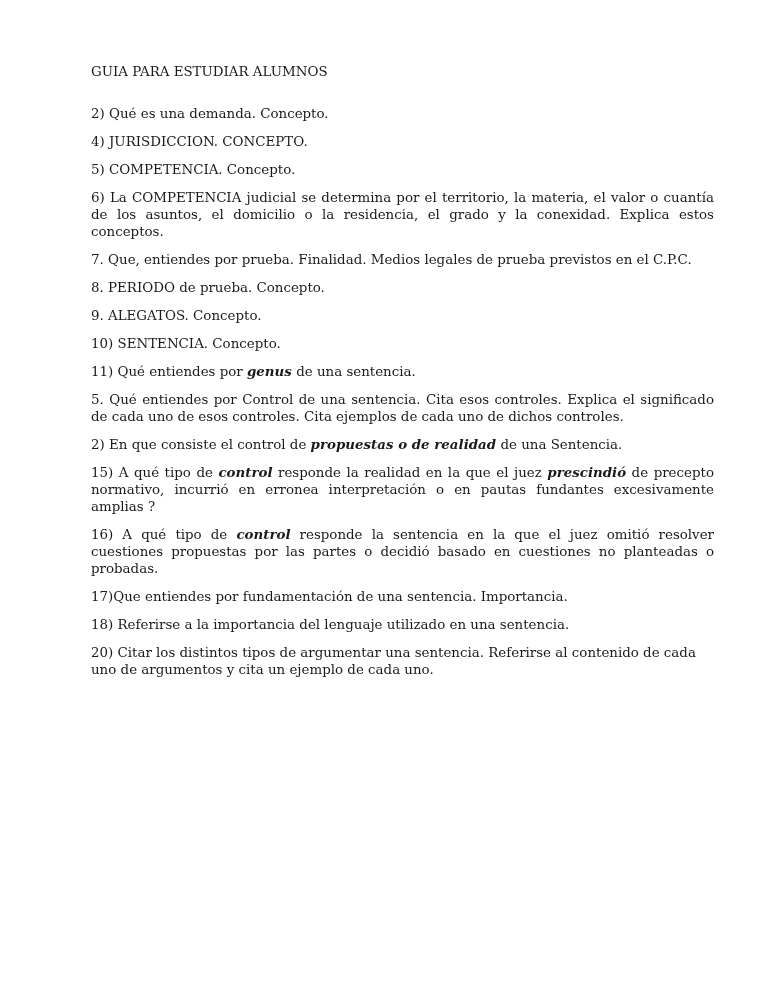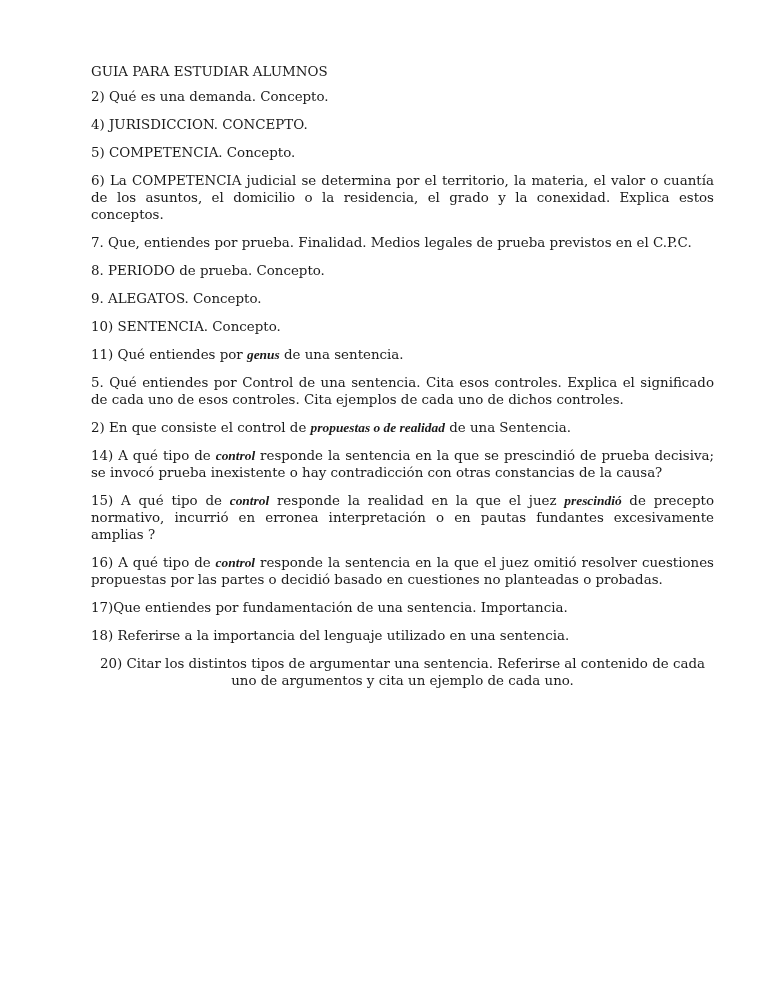--- a/index.html
+++ b/index.html
@@ -6,22 +6,22 @@
     body {
       width: 768px; height: 994px; overflow: hidden; position: relative;
       font-family: "DejaVu Serif", serif;
       color: #1a1a1a;
     }
     .page {
       position: absolute; left: 91px; top: 63px; width: 623px;
       font-size: 13.4px; line-height: 17px;
     }
     .p { margin: 0 0 11px 0; text-align: justify; }
-    .title { margin: 0 0 8px 0; }
-    .em { font-weight: bold; font-style: italic; font-family: Liberation Serif, serif; }
+    .title { margin: 0 0 25px 0; }
+    .em { font-weight: bold; font-style: italic; }
   </style>
 </head>
 <body>
 
 <div class="page">
   <p class="title">GUIA PARA ESTUDIAR ALUMNOS</p>
 
   <p class="p">2) Qué es una demanda. Concepto.</p>
   <p class="p">4) JURISDICCION. CONCEPTO.</p>
   <p class="p">5) COMPETENCIA. Concepto.</p>
@@ -30,22 +30,21 @@
   <p class="p">8. PERIODO de prueba. Concepto.</p>
   <p class="p">9. ALEGATOS. Concepto.</p>
   <p class="p">10) SENTENCIA. Concepto.</p>
 
   <p class="p"><span>11) Qué entiendes por </span><span class="em">genus</span><span> de una sentencia.</span></p>
 
   <p class="p">5. Qué entiendes por Control de una sentencia. Cita esos controles. Explica el significado de cada uno de esos controles. Cita ejemplos de cada uno de dichos controles.</p>
 
   <p class="p"><span>2) En que consiste el control de </span><span class="em">propuestas o de realidad</span><span> de una Sentencia.</span></p>
 
-  <p class="p"><span>14) A qué tipo de </span><span class="em">control</span><span> responde la sentencia en la que se prescindió de prueba decisiva; se invocó prueba inexistente o hay contradicción con otras constancias de la causa?</span></p>
 
   <p class="p"><span>15) A qué tipo de </span><span class="em">control</span><span> responde la realidad en la que el juez </span><span class="em">prescindió</span><span> de precepto normativo, incurrió en erronea interpretación o en pautas fundantes excesivamente amplias ?</span></p>
 
   <p class="p"><span>16) A qué tipo de </span><span class="em">control</span><span> responde la sentencia en la que el juez omitió resolver cuestiones propuestas por las partes o decidió basado en cuestiones no planteadas o probadas.</span></p>
 
   <p class="p">17)Que entiendes por fundamentación de una sentencia. Importancia.</p>
   <p class="p">18) Referirse a la importancia del lenguaje utilizado en una sentencia.</p>
-  <p class="p" style="text-align:center">20) Citar los distintos tipos de argumentar una sentencia. Referirse al contenido de cada uno de argumentos y cita un ejemplo de cada uno.</p>
+  <p class="p" style="text-align:left">20) Citar los distintos tipos de argumentar una sentencia. Referirse al contenido de cada uno de argumentos y cita un ejemplo de cada uno.</p>
 </div>
 
 </body></html>

